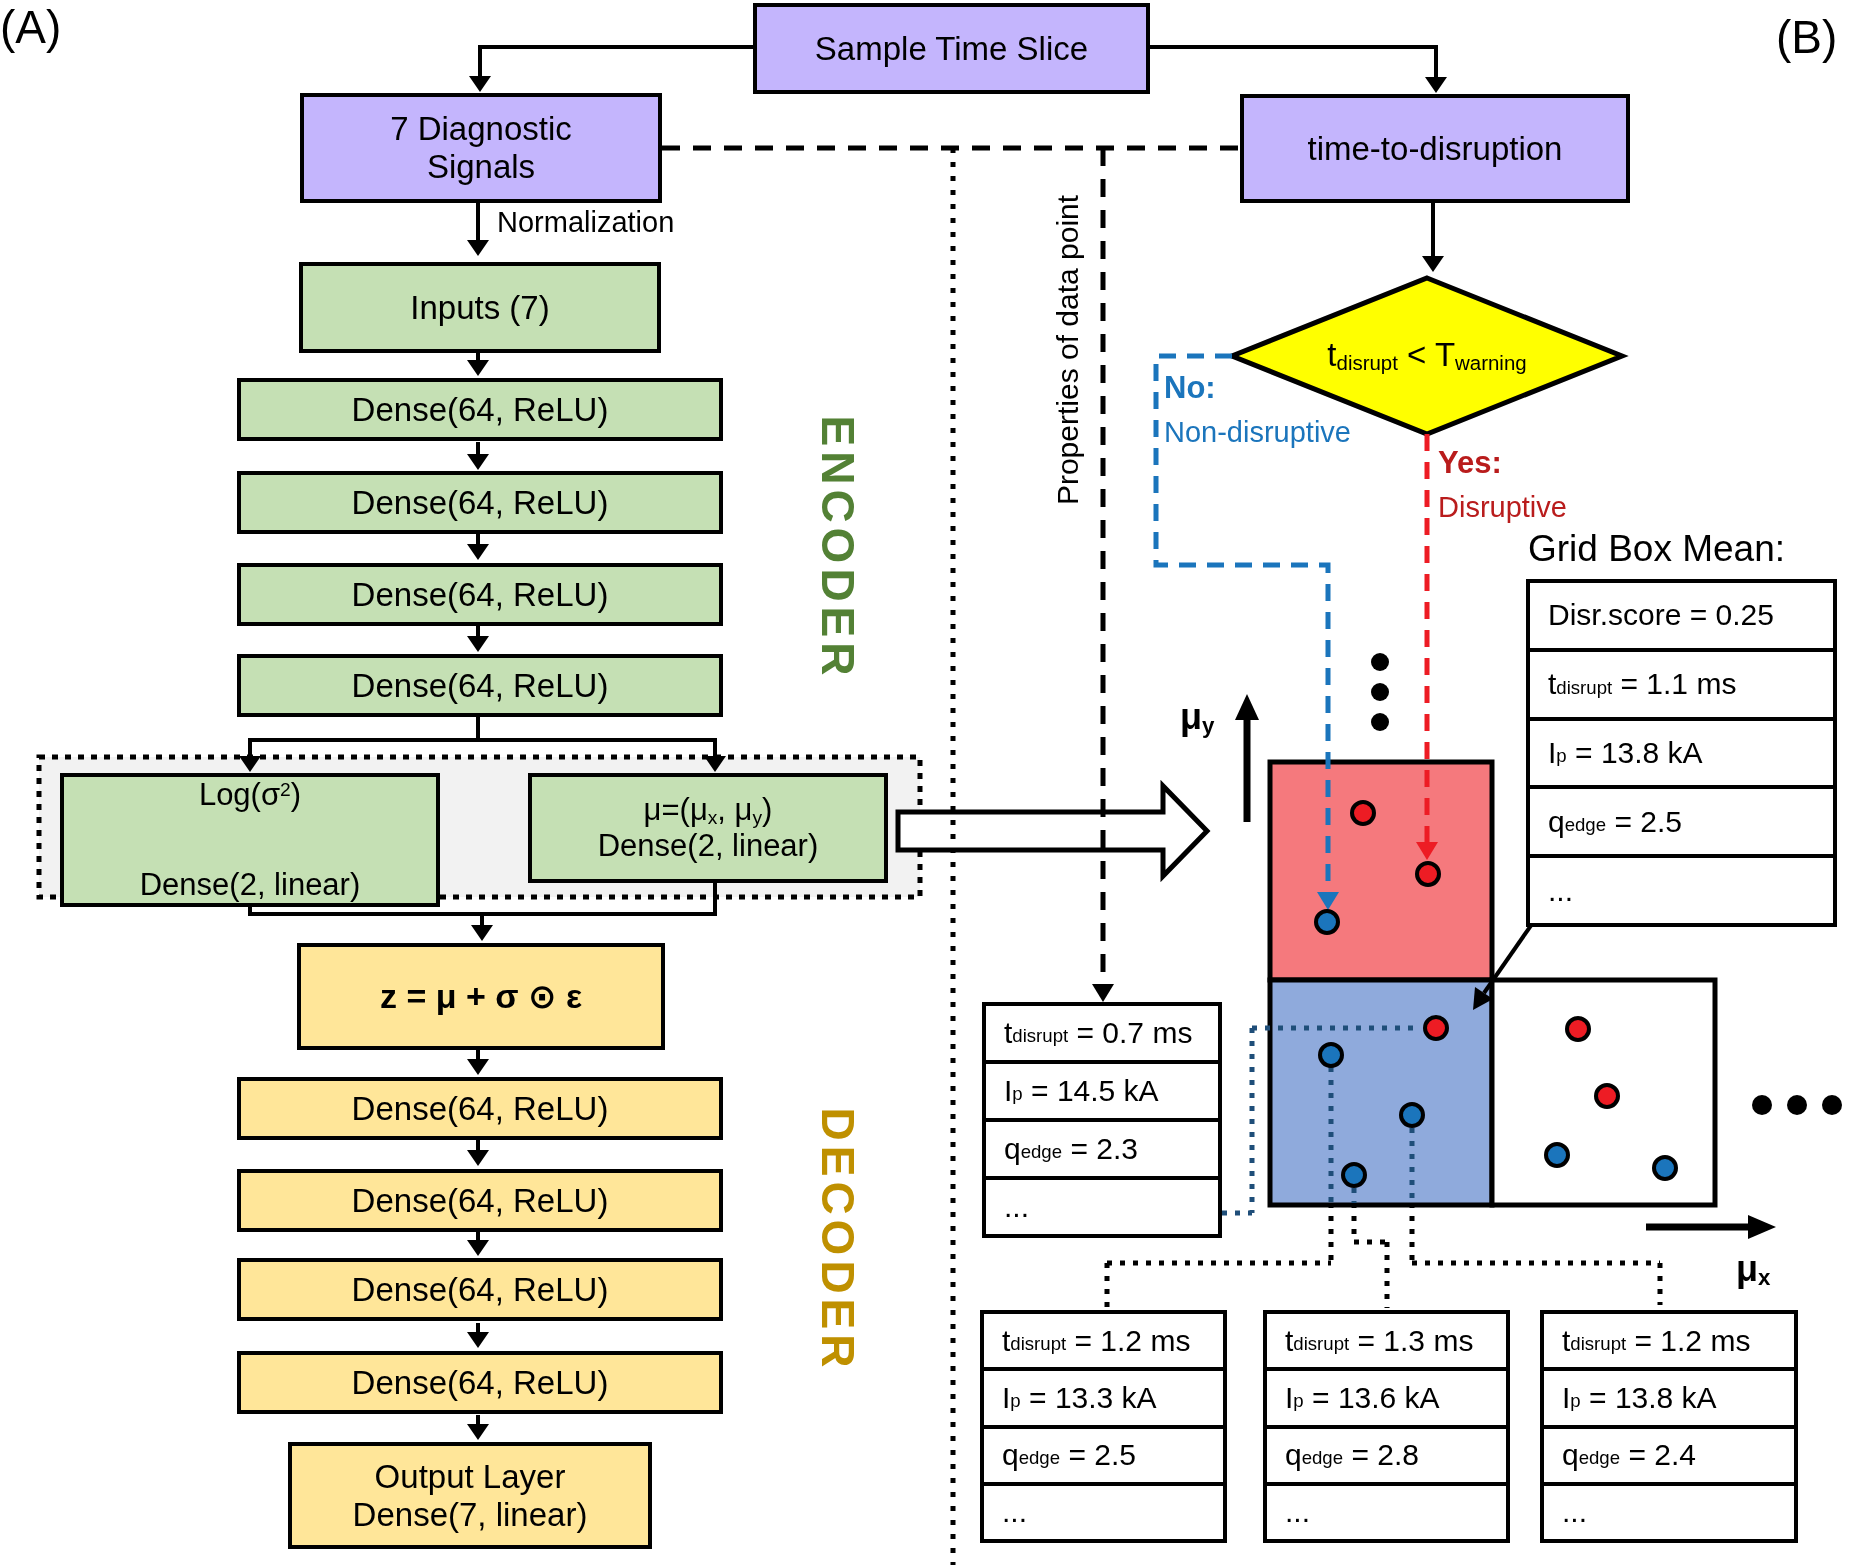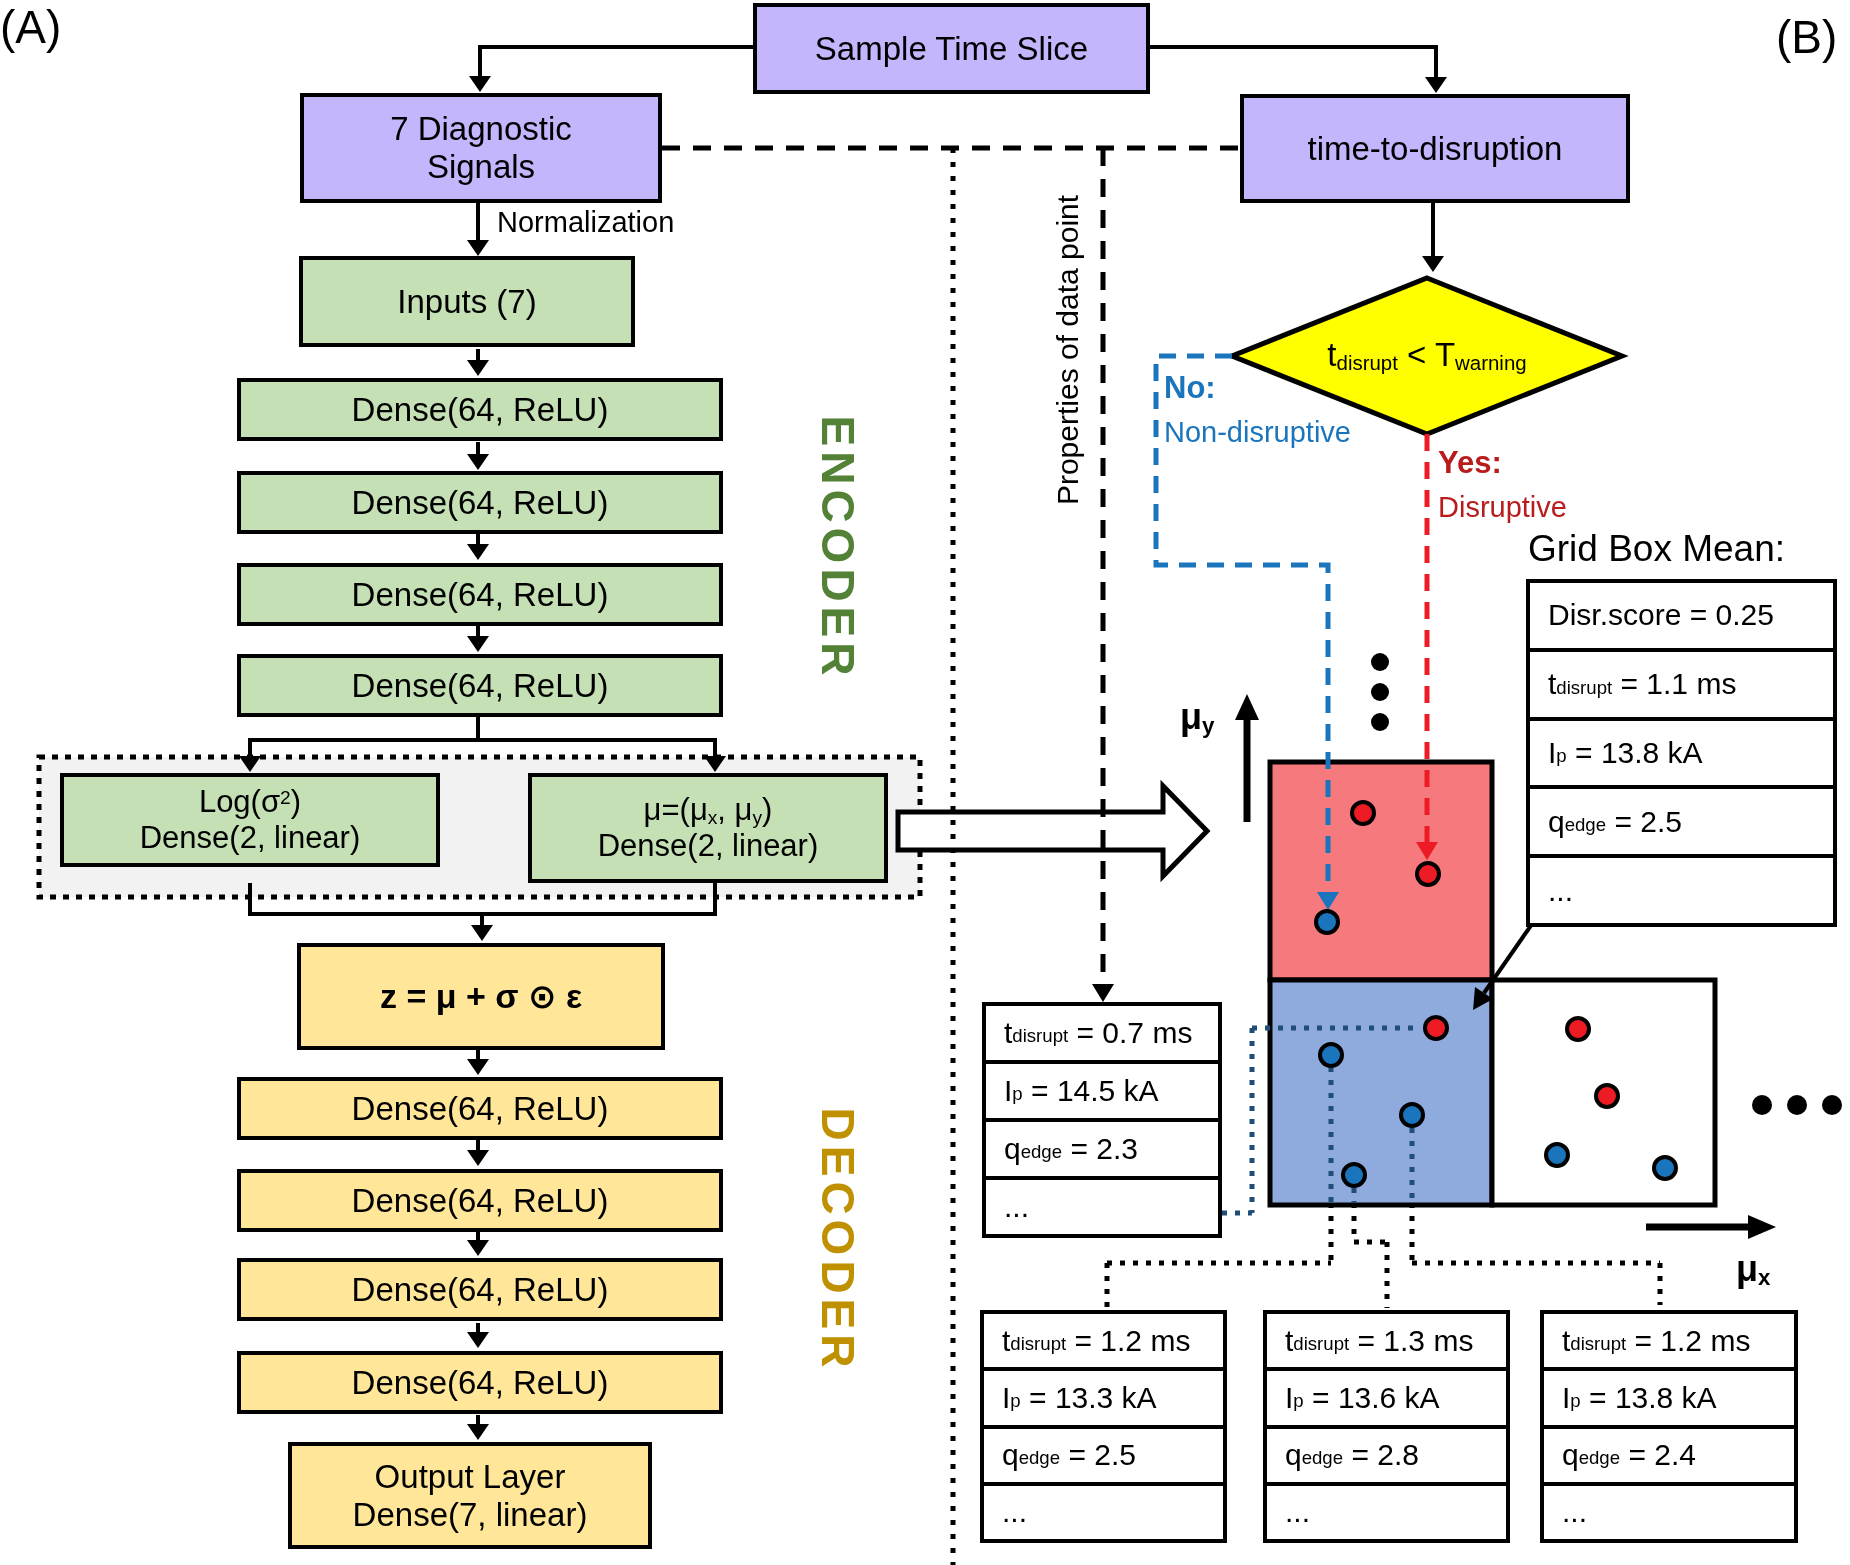--- a/index.html
+++ b/index.html
@@ -181,42 +181,42 @@
     </div>
 
   <div class="box gray" style="left:300px;top:93px;width:362px;height:110px;">
     <span>7 Diagnostic</span>
       <span>Signals</span>
     </div>
 
   <div class="lbl" style="left:497px;top:206px;font-size:29px;">
     <span>Normalization</span></div>
 
-  <div class="box green" style="left:299px;top:256px;width:336px;height:91px;">
+  <div class="box green" style="left:299px;top:262px;width:362px;height:91px;">
     <span>Inputs (7)</span>
     </div>
 
   <div class="box green" style="left:237px;top:378px;width:486px;height:63px;">
     <span>Dense(64, ReLU)</span>
     </div>
   <div class="box green" style="left:237px;top:471px;width:486px;height:63px;">
     <span>Dense(64, ReLU)</span>
     </div>
   <div class="box green" style="left:237px;top:563px;width:486px;height:63px;">
     <span>Dense(64, ReLU)</span>
     </div>
   <div class="box green" style="left:237px;top:654px;width:486px;height:63px;">
     <span>Dense(64, ReLU)</span>
     </div>
 
   <div class="rot bold" style="left:838px;top:548px;transform:translate(-50%,-50%) rotate(90deg);
        font-size:46px;letter-spacing:5px;color:#538135;">
     <span>ENCODER</span></div>
 
-  <div class="box green" style="left:60px;top:773px;width:380px;height:94px;font-size:31px;">
+  <div class="box green" style="left:60px;top:773px;width:380px;height:134px;font-size:31px;justify-content:space-between;">
     <span><span class="pre">Log(σ</span><span class="sp">2</span><span class="pre">)</span></span>
     <span>Dense(2, linear)</span>
     </div>
 
   <div class="box green" style="left:528px;top:773px;width:360px;height:110px;font-size:31px;">
     <span><span class="pre">μ=(μ</span><span class="sb">x</span><span class="pre">, μ</span><span class="sb">y</span><span class="pre">)</span></span>
     <span>Dense(2, linear)</span>
     </div>
 
   <div class="box yellow bold" style="left:297px;top:943px;width:368px;height:107px;font-size:34px;">

